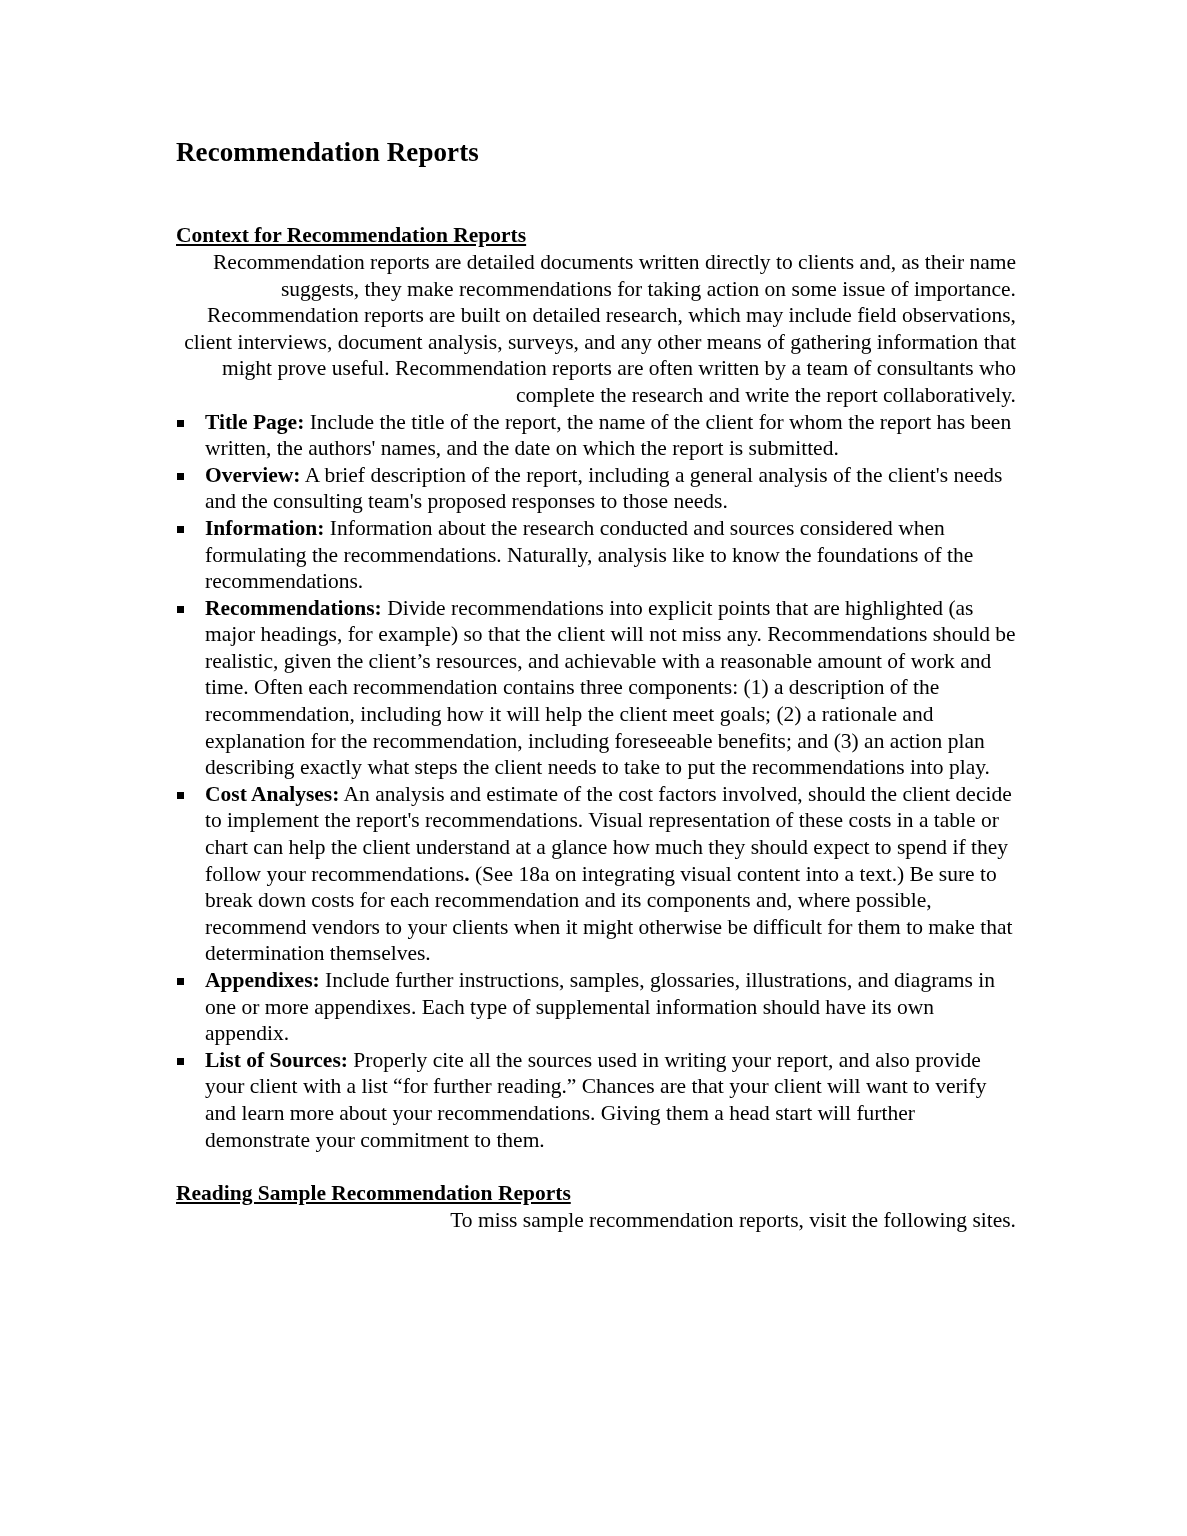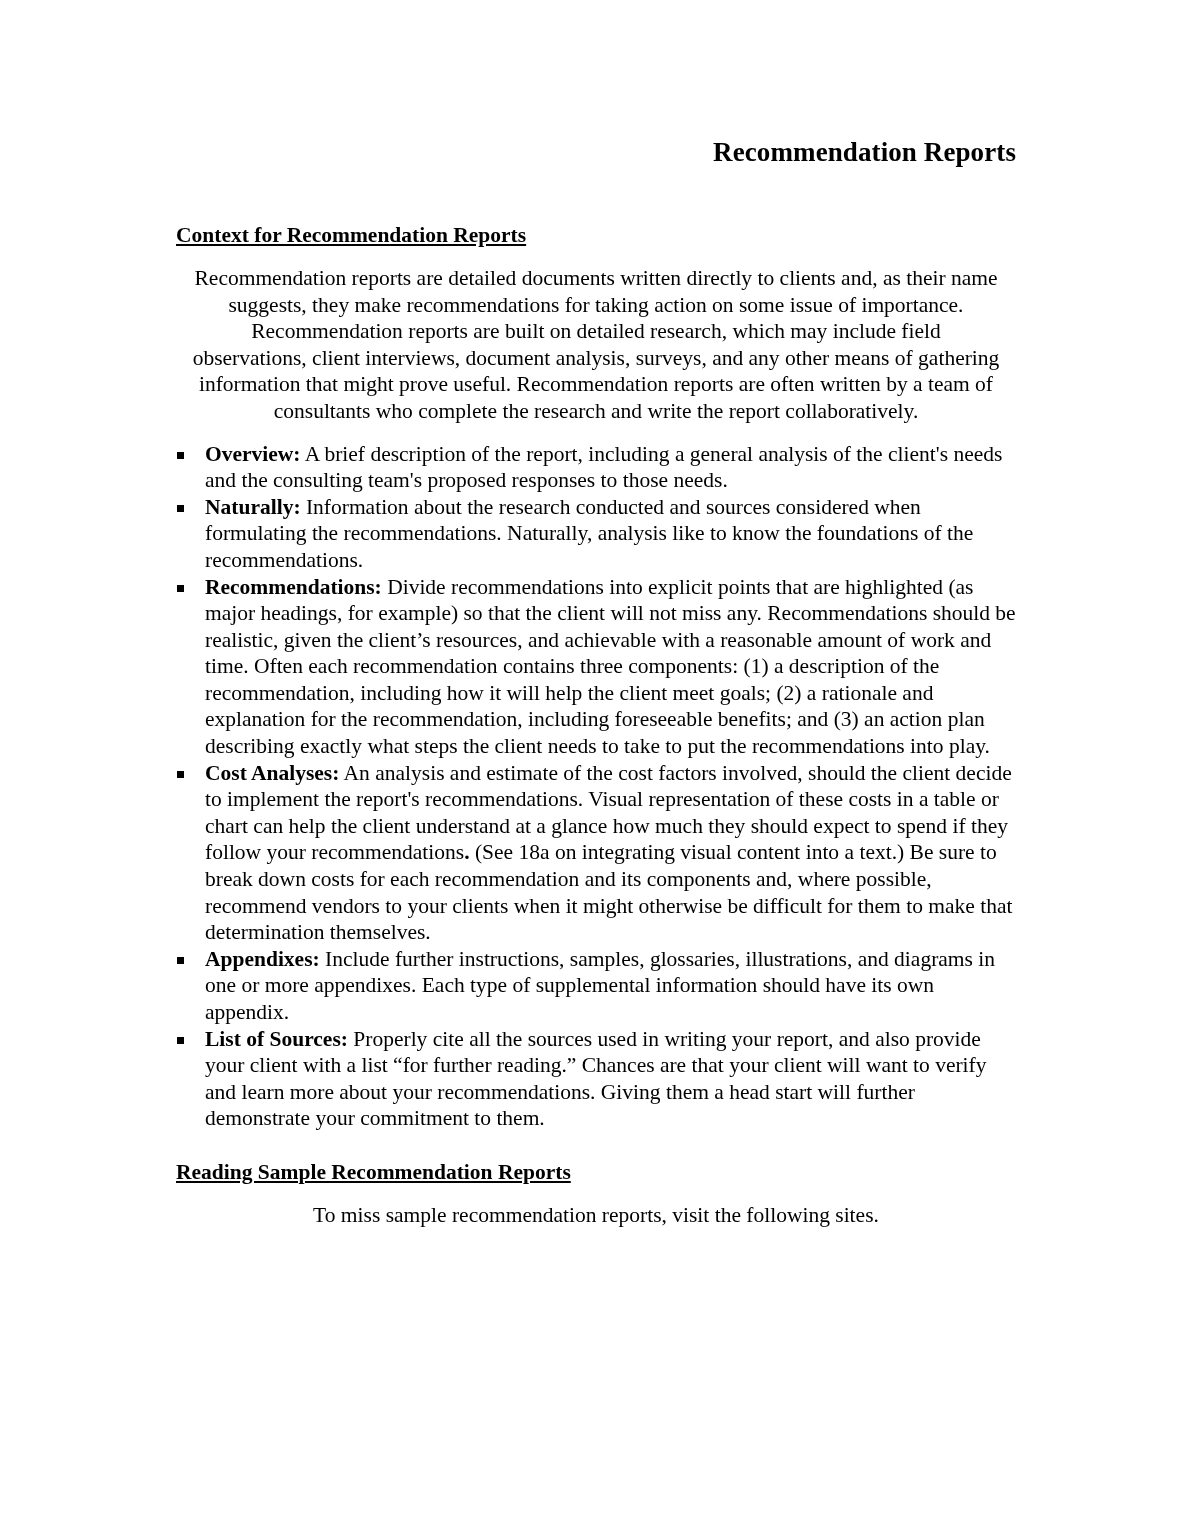--- a/index.html
+++ b/index.html
@@ -22,21 +22,21 @@
   }
   .content {
     position: absolute;
     left: 176px;
     top: 0;
     width: 840px;
   }
   .doc-title {
     font-size: 27px;
     font-weight: bold;
-    text-align: right;
+    text-align: left;
     margin: 0;
     padding-top: 136px;
     letter-spacing: 0.1px;
     line-height: 1.2;
   }
   .section-heading {
     font-size: 21.5px;
     font-weight: bold;
     margin: 0;
     line-height: 26.6px;
@@ -47,22 +47,22 @@
   }
   .heading-parts {
     padding-top: 26px;
   }
   .heading-reading {
     padding-top: 27px;
   }
   p.body-text {
     font-size: 21.5px;
     line-height: 26.6px;
-    margin: 16px;
-    text-align: center;
+    margin: 0;
+    text-align: right;
   }
   ul.parts-list {
     list-style: none;
     margin: 0;
     padding: 0;
   }
   ul.parts-list > li {
     position: relative;
     padding-left: 29px;
     margin: 0;
@@ -92,29 +92,33 @@
 
     <h1 class="doc-title">Recommendation Reports</h1>
 
     <h2 class="section-heading heading-context">Context for Recommendation Reports</h2>
 
     <p class="body-text">Recommendation reports are detailed documents written directly to clients and, as their name suggests, they make recommendations for taking action on some issue of importance. Recommendation reports are built on detailed research, which may include field observations, client interviews, document analysis, surveys, and any other means of gathering information that might prove useful. Recommendation reports are often written by a team of consultants who complete the research and write the report collaboratively.</p>
 
 
     <ul class="parts-list">
 
+      <li>
+        <span class="bullet-square"></span>
+        <span class="term">Title Page:</span><span> Include the title of the report, the name of the client for whom the report has been written, the authors' names, and the date on which the report is submitted.</span>
+      </li>
 
       <li>
         <span class="bullet-square"></span>
         <span class="term">Overview:</span><span> A brief description of the report, including a general analysis of the client's needs and the consulting team's proposed responses to those needs.</span>
       </li>
 
       <li>
         <span class="bullet-square"></span>
-        <span class="term">Naturally:</span><span> Information about the research conducted and sources considered when formulating the recommendations. Naturally, analysis like to know the foundations of the recommendations.</span>
+        <span class="term">Information:</span><span> Information about the research conducted and sources considered when formulating the recommendations. Naturally, analysis like to know the foundations of the recommendations.</span>
       </li>
 
       <li>
         <span class="bullet-square"></span>
         <span class="term">Recommendations:</span><span> Divide recommendations into explicit points that are highlighted (as major headings, for example) so that the client will not miss any. Recommendations should be realistic, given the client’s resources, and achievable with a reasonable amount of work and time. Often each recommendation contains three components: (1) a description of the recommendation, including how it will help the client meet goals; (2) a rationale and explanation for the recommendation, including foreseeable benefits; and (3) an action plan describing exactly what steps the client needs to take to put the recommendations into play.</span>
       </li>
 
       <li>
         <span class="bullet-square"></span>
         <span class="term">Cost Analyses:</span><span> An analysis and estimate of the cost factors involved, should the client decide to implement the report's recommendations. Visual representation of these costs in a table or chart can help the client understand at a glance how much they should expect to spend if they follow your recommendations</span><span class="bold-dot">.</span><span> (See 18a on integrating visual content into a text.) Be sure to break down costs for each recommendation and its components and, where possible, recommend vendors to your clients when it might otherwise be difficult for them to make that determination themselves.</span>

